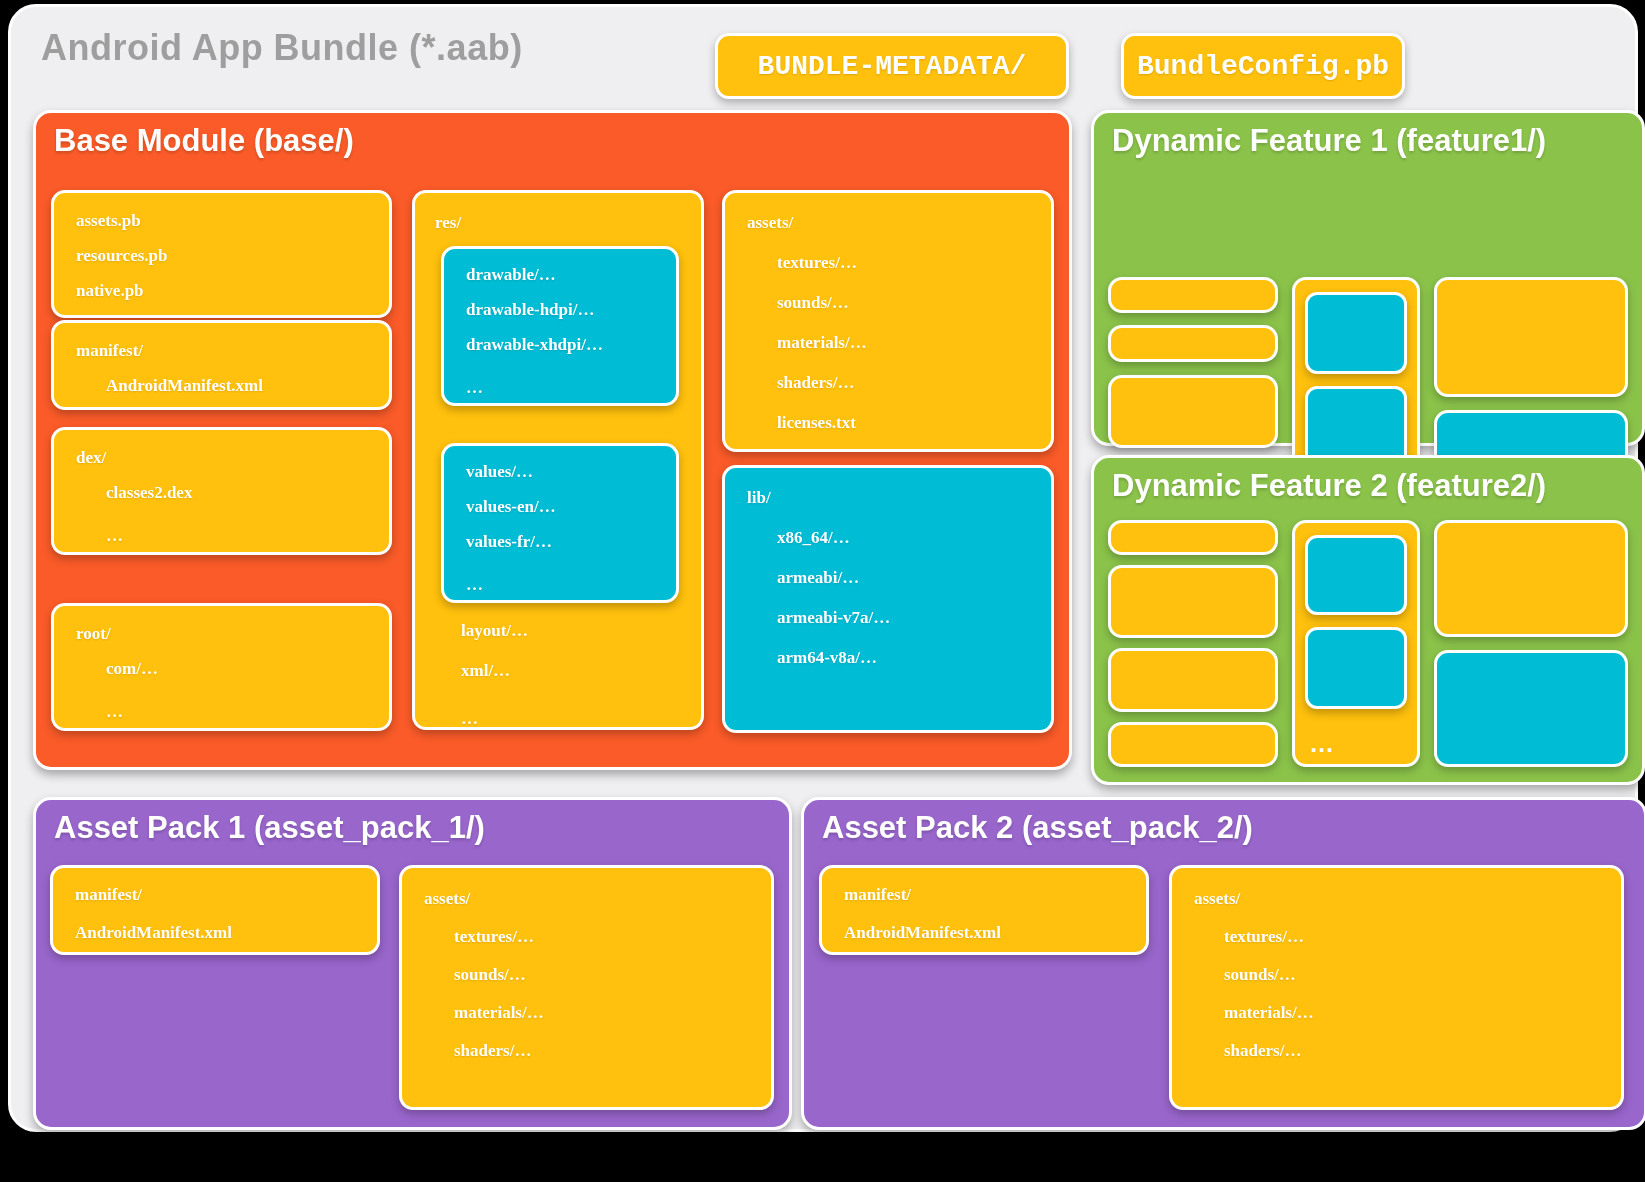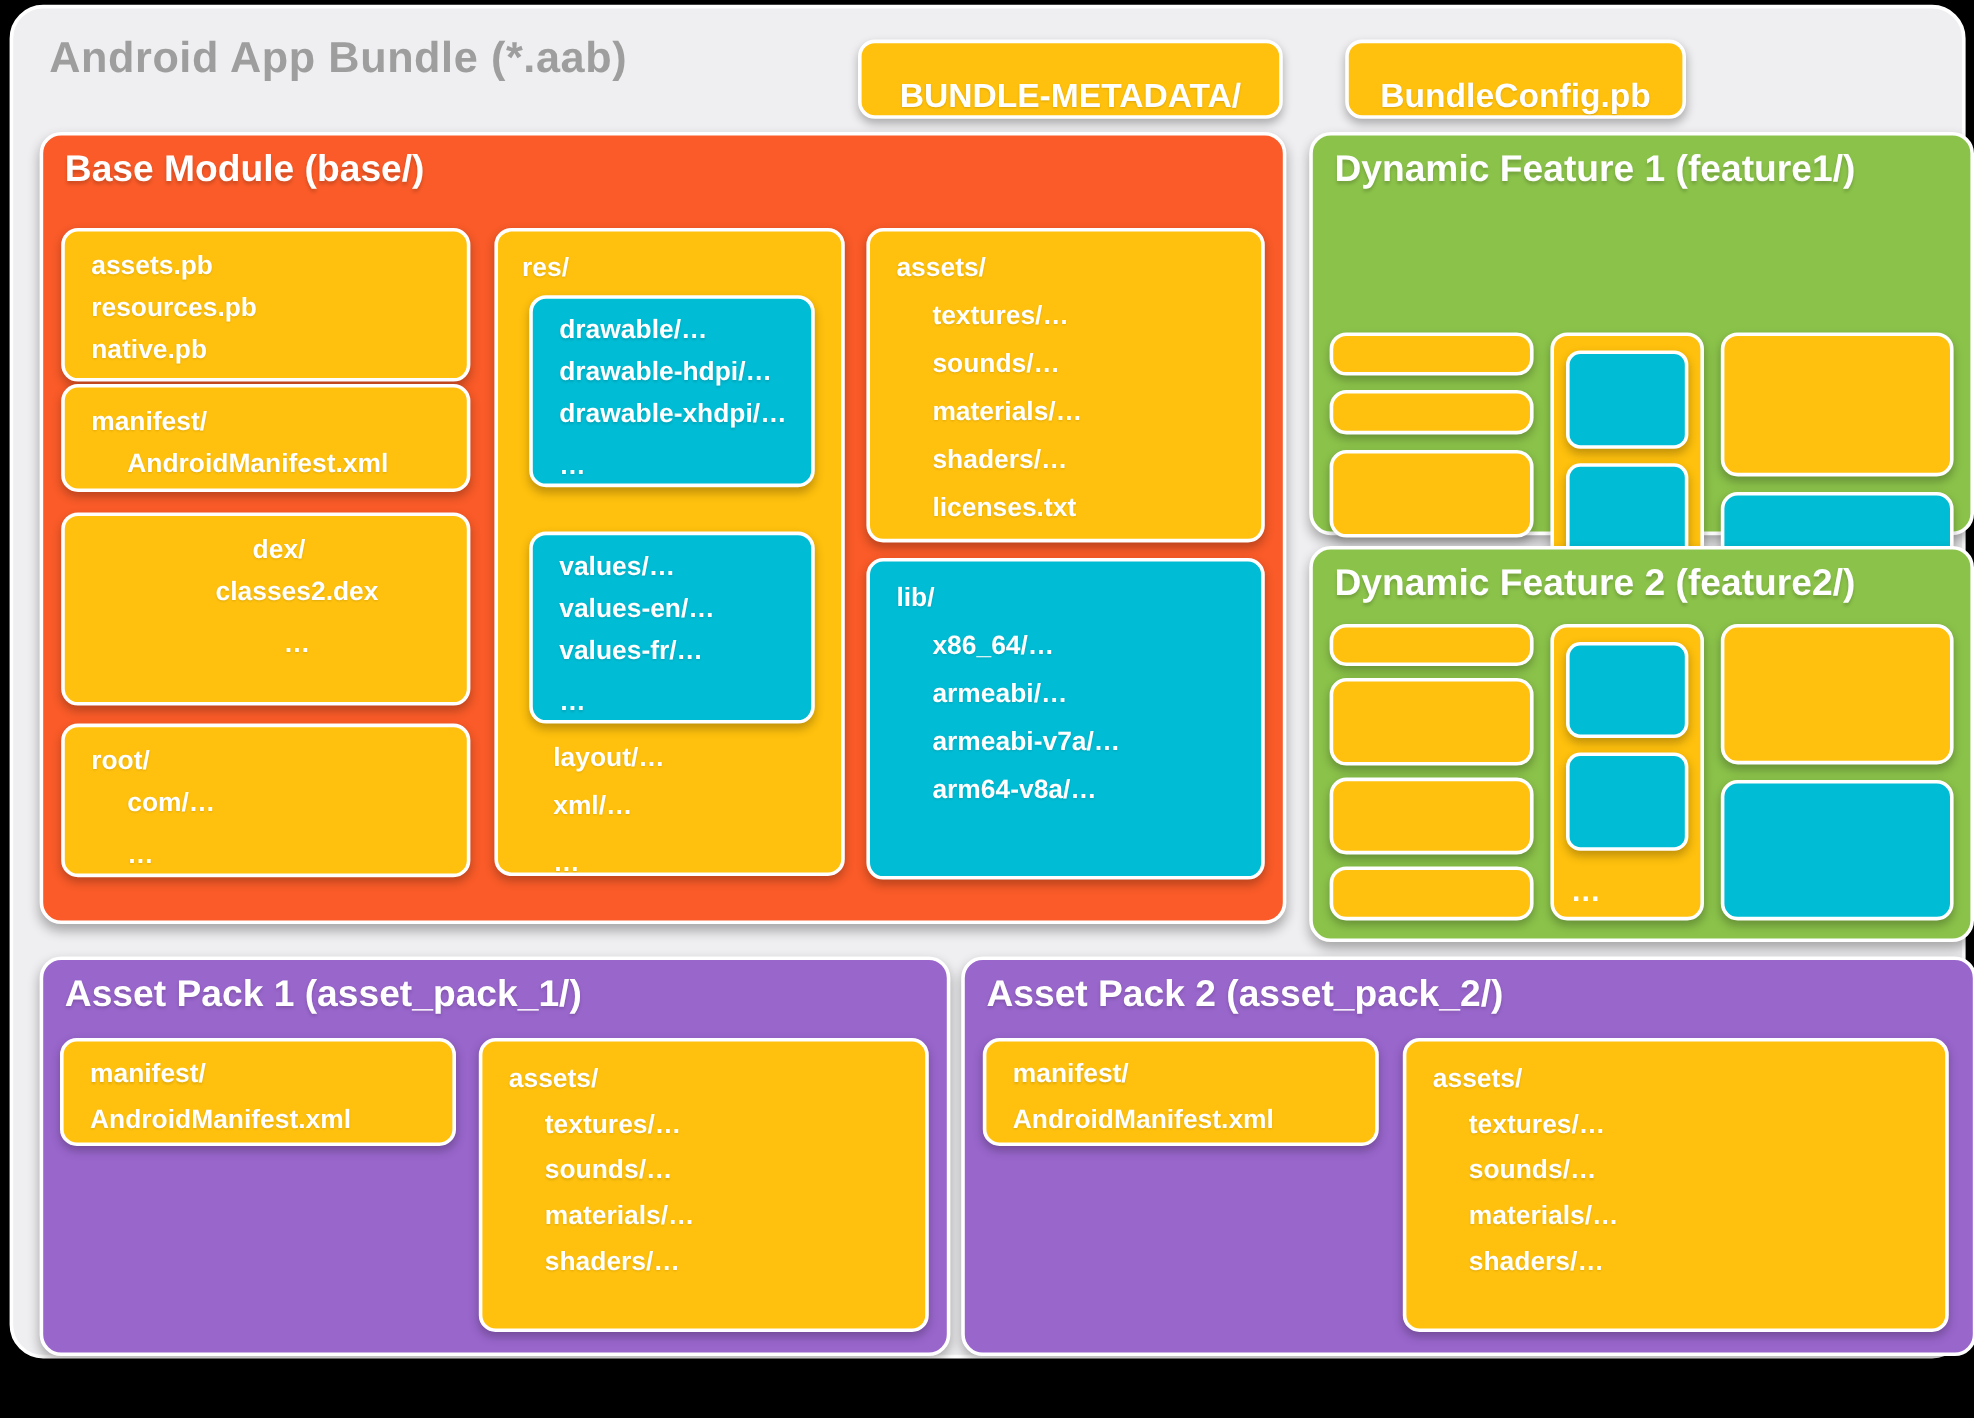--- a/index.html
+++ b/index.html
@@ -28,21 +28,21 @@
     box-shadow:0 8px 16px rgba(0,0,0,.55);
   }
   .app-title{
     position:absolute;left:30px;top:20px;
     font-size:36px;color:var(--title-gray);letter-spacing:.5px;
   }
   .badge{
     position:absolute;height:60px;
     background:var(--yellow);border:3px solid #fff;border-radius:14px;
     box-shadow:0 4px 8px rgba(0,0,0,.28);
-    display:flex;align-items:flex-end;justify-content:center;
+    display:flex;align-items:center;justify-content:center;font-family:Liberation Mono, monospace;
   }
   .badge .lbl{font-size:28px;color:#fff;text-shadow:0 1px 2px rgba(0,0,0,.15);}
   .badge1{left:704px;top:26px;width:348px;}
   .badge2{left:1066px;top:26px;width:278px;margin-left:44px;}
 
   .section{
     position:absolute;border:3px solid #fff;border-radius:18px;
     box-shadow:0 5px 10px rgba(0,0,0,.3);
   }
   .sec-title{
@@ -59,33 +59,34 @@
   .card{
     position:absolute;
     background:var(--yellow);
     border:3px solid #fff;border-radius:14px;
     box-shadow:0 4px 8px rgba(0,0,0,.25);
     box-sizing:border-box;
   }
   .card.cyan{background:var(--cyan);}
 
   .line{
-    font-size:22px;line-height:35px;color:#fff;white-space:nowrap;
+    font-size:17px;line-height:35px;color:#fff;white-space:nowrap;
     text-shadow:0 1px 2px rgba(0,0,0,.12);
+    font-family:Liberation Serif, serif;
   }
   .indent{padding-left:30px;}
   .gap-top{margin-top:8px;}
   .pad{padding:10px 0 0 22px;}
   .lh40 .line{line-height:40px;}
   .lh38 .line{line-height:38px;}
 
   
   .protos-box{left:15px;top:77px;width:341px;height:128px;}
   .manifest-box{left:15px;top:207px;width:341px;height:90px;}
-  .dex-box{left:15px;top:314px;width:341px;height:161px;text-align:center;}
+  .dex-box{left:15px;top:314px;width:341px;height:128px;}
   .root-box{left:15px;top:490px;width:341px;height:128px;}
   .res-box{left:376px;top:77px;width:292px;height:540px;}
   .drawable-box{left:26px;top:53px;width:238px;height:160px;}
   .values-box{left:26px;top:231px;width:238px;height:160px;margin-top:19px;}
   .res-other{position:absolute;left:46px;top:418px;}
   .assets-box{left:686px;top:77px;width:332px;height:262px;}
   .lib-box{left:686px;top:352px;width:332px;height:268px;}
 
   
   .df-left-box{left:14px;width:170px;}

